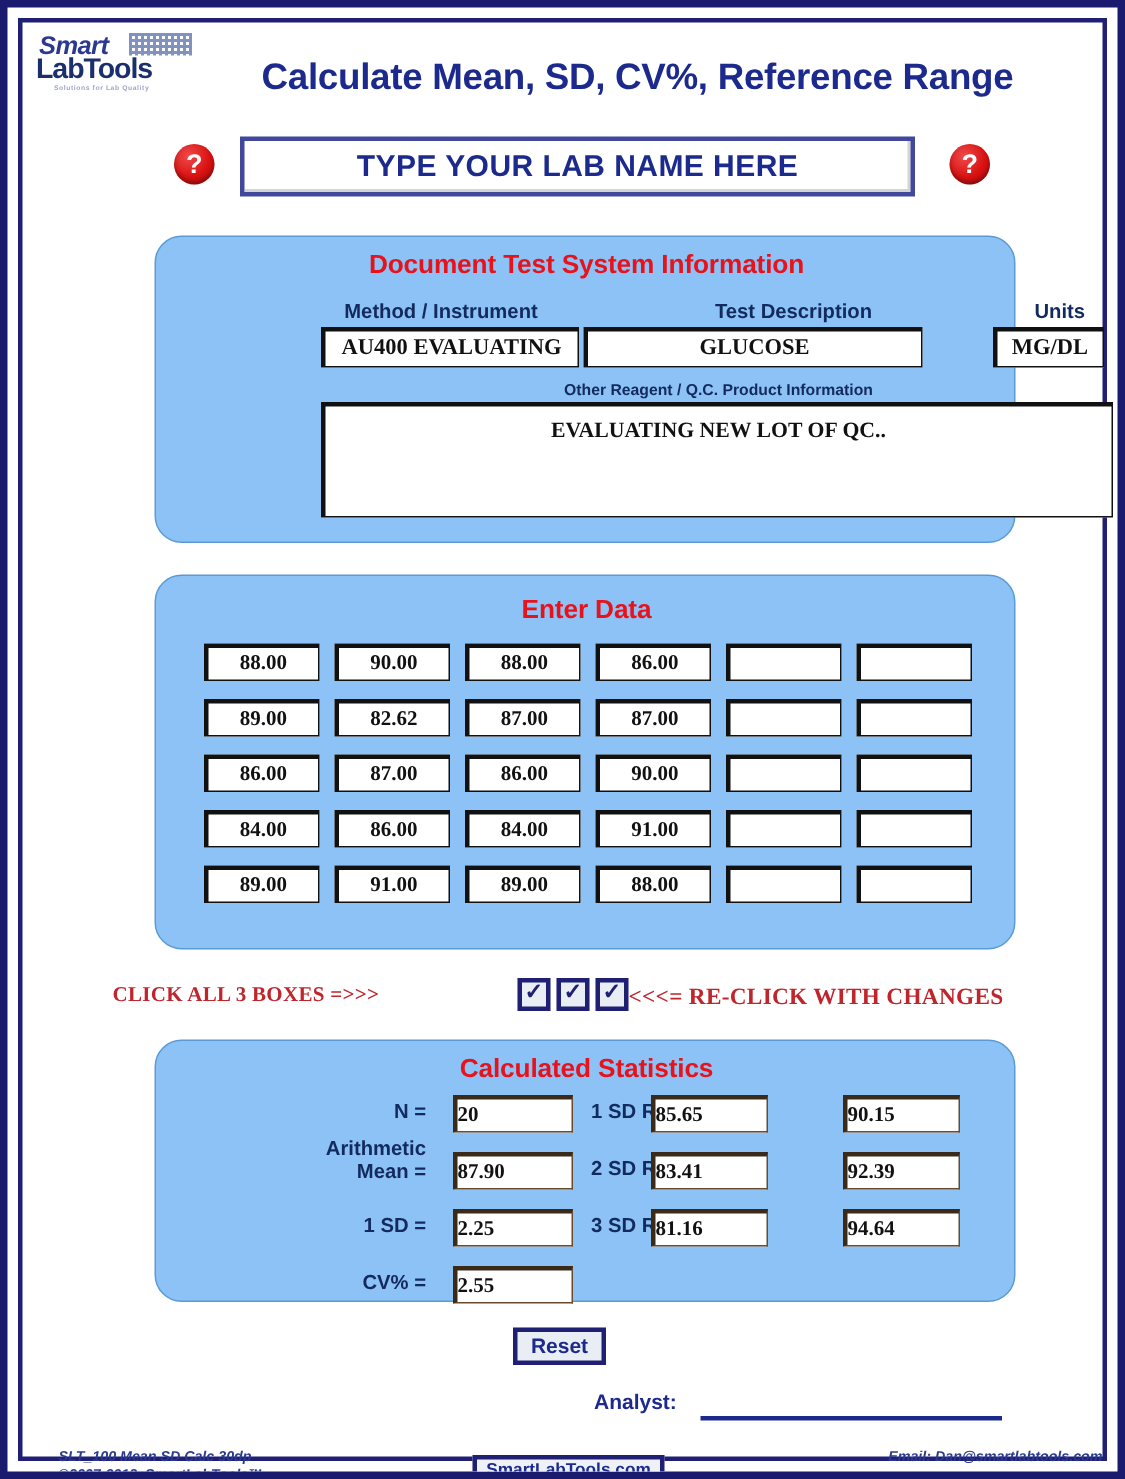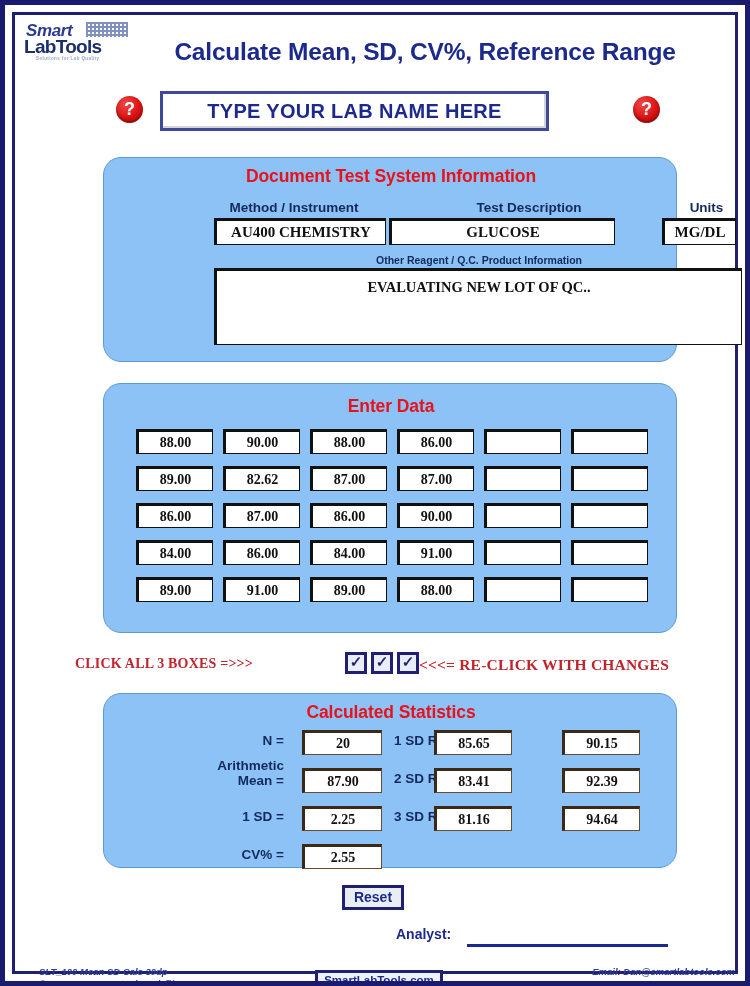--- a/index.html
+++ b/index.html
@@ -116,21 +116,21 @@
     line-height: 26px;
     text-align: center;
     box-shadow: inset 0 -2px 3px rgba(0,0,0,.3);
   }
   #help-left  { left: 101px; }
   #help-right { left: 618px; }
   #labname-box {
     position: absolute;
     left: 145px;
     top: 0px;
-    width: 389px;
+    width: 450px;
     height: 40px;
     background: #ffffff;
     border: 3px solid #41479b;
     box-sizing: border-box;
     box-shadow: inset -2px -2px 0 #d4d4d4;
   }
   #labname-text {
     width: 100%;
     height: 100%;
     line-height: 34px;
@@ -299,21 +299,21 @@
     background: #ffffff;
     box-sizing: border-box;
     height: 25px;
     border-top: 3px solid #3c2a18;
     border-left: 3px solid #3c2a18;
     border-right: 1px solid #6b4a2c;
     border-bottom: 1px solid #6b4a2c;
   }
   .statbox .val {
     display: block;
-    text-align: center;
+    text-align: left;
     font-family: "Liberation Serif", serif;
     font-weight: bold;
     font-size: 14px;
     line-height: 21px;
     color: #111111;
   }
   .toword {
     position: absolute;
     font-size: 13px;
     font-weight: bold;
@@ -436,21 +436,21 @@
     </div>
 
     <div class="panel" id="panel-doc">
       <div class="panel-title" id="doc-title">Document Test System Information</div>
 
       <div class="fieldlabel" id="lbl-method">Method / Instrument</div>
       <div class="fieldlabel" id="lbl-test">Test Description</div>
       <div class="fieldlabel" id="lbl-units">Units</div>
 
       <div class="tbox" id="box-method">
-        <span class="val">AU400 CHEMISTRY</span>
+        <span class="val">AU400 EVALUATING</span>
       </div>
       <div class="tbox" id="box-test">
         <span class="val">GLUCOSE</span>
       </div>
       <div class="tbox" id="box-units">
         <span class="val">MG/DL</span>
       </div>
 
       <div class="fieldlabel" id="lbl-other">Other Reagent / Q.C. Product Information</div>
       <div class="tbox" id="box-other">

